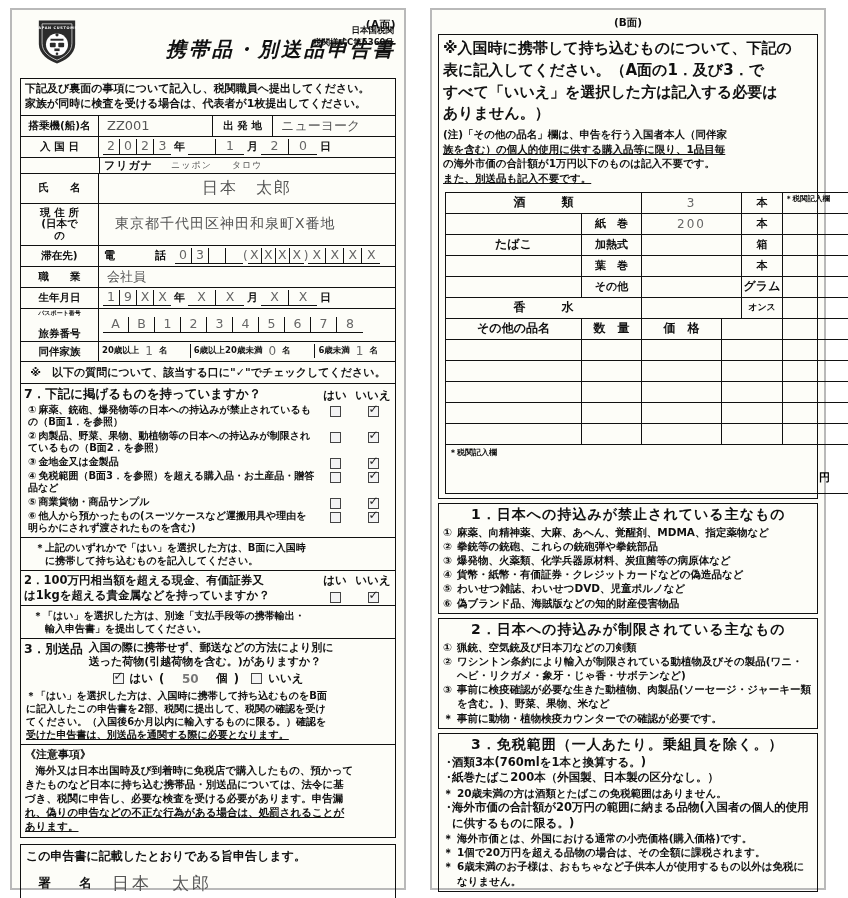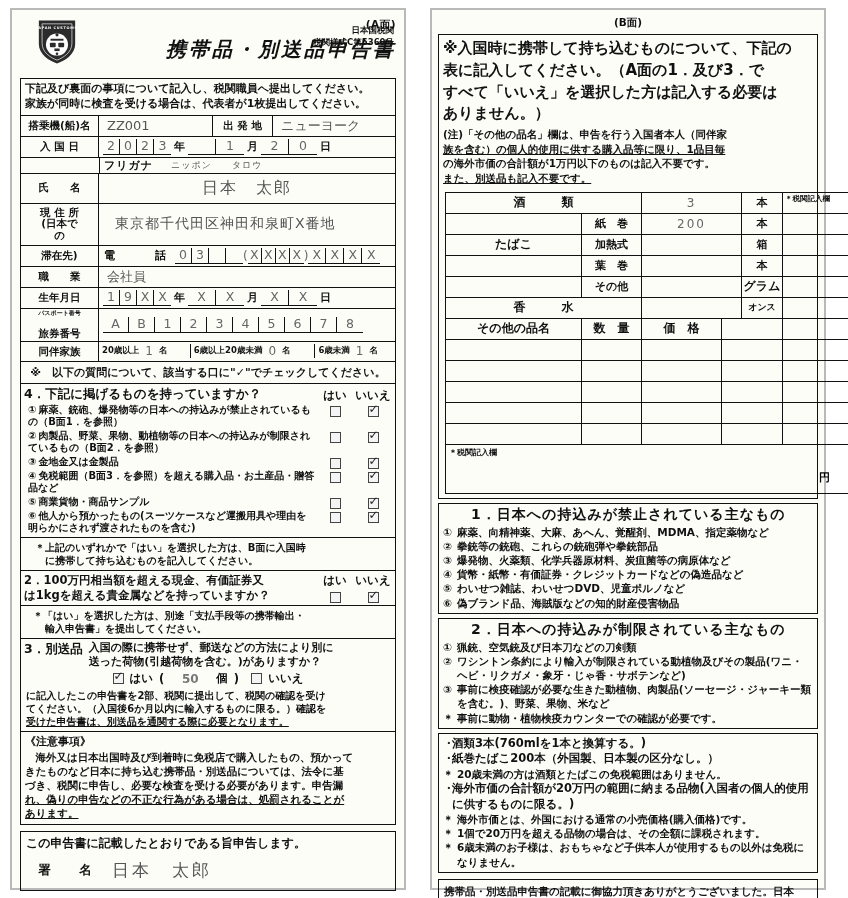--- a/index.html
+++ b/index.html
@@ -353,21 +353,21 @@
           </div>
         </div>
       </div>
 
       <div class="bx">
         <div class="checknote">※　以下の質問について、該当する口に"✓"でチェックしてください。</div>
       </div>
 
       <div class="bx">
         <div class="qhead">
-          <div class="qtitle">4．下記に掲げるものを持っていますか？</div>
+          <div class="qtitle">7．下記に掲げるものを持っていますか？</div>
           <div class="yn">はい</div>
           <div class="yn">いいえ</div>
         </div>
         <div class="qlist">
 
           <div class="qitem">
             <div class="qtext"><span class="num">①</span><span>麻薬、銃砲、爆発物等の日本への持込みが禁止されているもの（B面1．を参照）</span></div>
             <div class="cbwrap">
                 <span class="cb"></span>
               </div>
@@ -477,20 +477,21 @@
           <span class="cb on"></span>
           <span>はい</span>
           <span>(</span>
           <span class="numv">50</span>
           <span>個</span>
           <span>)</span>
           <span class="cb" style="margin-left:6px"></span>
           <span>いいえ</span>
         </div>
         <div class="note" style="padding-top:0">
+          <div>＊「はい」を選択した方は、入国時に携帯して持ち込むものをB面</div>
           <div>に記入したこの申告書を2部、税関に提出して、税関の確認を受け</div>
           <div>てください。（入国後6か月以内に輸入するものに限る。）確認を</div>
           <div class="u">受けた申告書は、別送品を通関する際に必要となります。</div>
         </div>
       </div>
 
       <div class="bx">
         <div class="note" style="padding:3px 4px">
           <div class="caution-title">《注意事項》</div>
           <div class="caution-body">　海外又は日本出国時及び到着時に免税店で購入したもの、預かって</div>
@@ -675,20 +676,21 @@
             <span class="mk">③</span>
             <span class="tx">事前に検疫確認が必要な生きた動植物、肉製品(ソーセージ・ジャーキー類を含む。)、野菜、果物、米など</span>
           </div>
         <div class="sect-li">
             <span class="mk">＊</span>
             <span class="tx">事前に動物・植物検疫カウンターでの確認が必要です。</span>
           </div>
       </div>
 
       <div class="sect" style="margin-left:0;margin-right:0">
+        <div class="sect-title">3．免税範囲（一人あたり。乗組員を除く。）</div>
         <div class="sect-li" style="font-size:11.5px">
             <span class="mk" style="width:9px">・</span>
             <span class="tx">酒類3本(760mlを1本と換算する。)</span>
           </div>
         <div class="sect-li" style="font-size:11.5px">
             <span class="mk" style="width:9px">・</span>
             <span class="tx">紙巻たばこ200本（外国製、日本製の区分なし。）</span>
           </div>
         <div class="sect-li">
             <span class="mk">＊</span>

